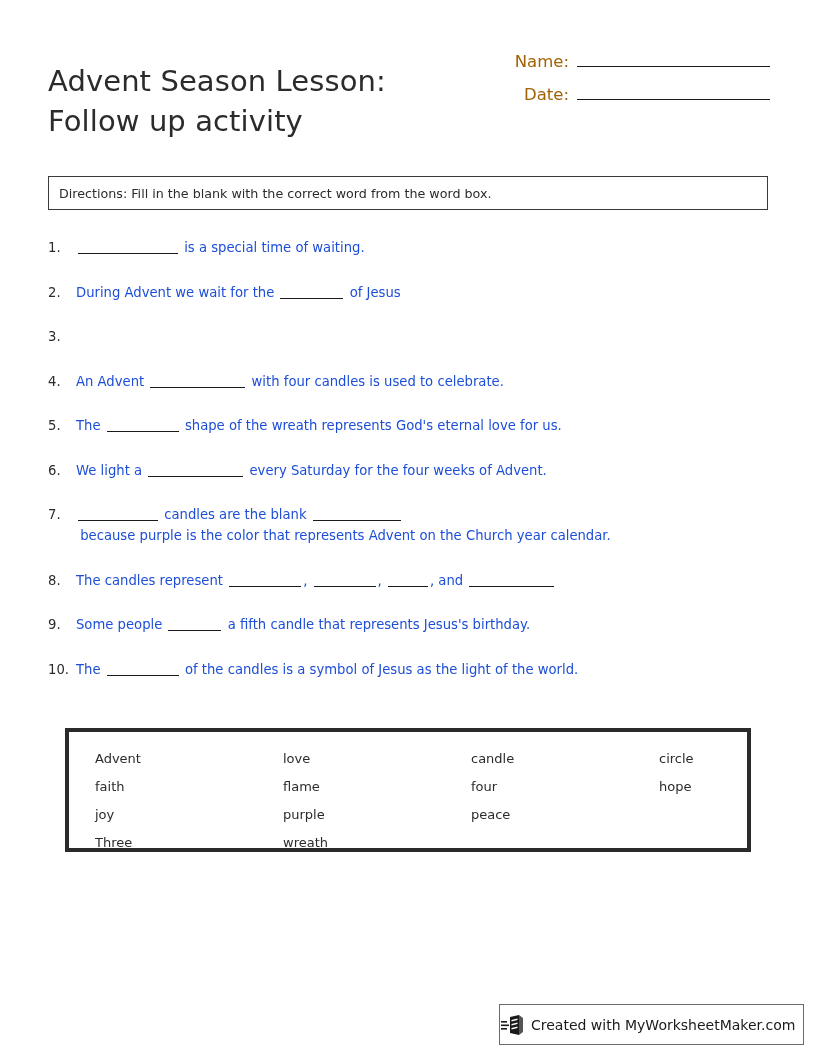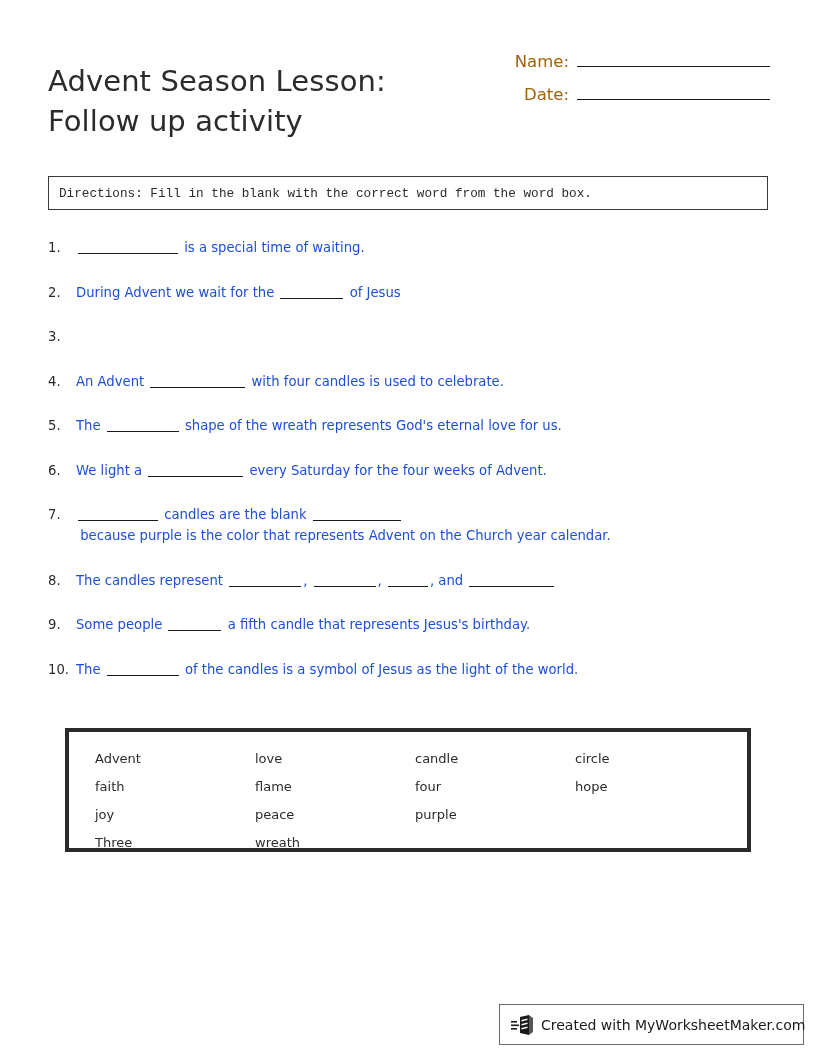--- a/index.html
+++ b/index.html
@@ -64,21 +64,20 @@
   .directions {
     position: absolute;
     left: 48px;
     top: 176px;
     width: 720px;
     height: 34px;
     border: 1.3px solid #3a3a3a;
     box-sizing: border-box;
     display: flex;
     align-items: center;
-    font-family: Liberation Mono, monospace;
   }
   .directions-text {
     padding-left: 10px;
     font-size: 12.7px;
     color: #2b2b2b;
   }
 
   
   .questions {
     position: absolute;
@@ -131,20 +130,21 @@
     width: 100%;
     height: 100%;
     box-sizing: border-box;
     border: 1px solid #2a2a2a;
     background: #ffffff;
     padding: 13px 0 0 0;
   }
   .word-row {
     display: flex;
     height: 28px;
+    gap: 28px;
   }
   .word-cell {
     width: 160px;
     flex: 0 0 160px;
     font-size: 13px;
     color: #2b2b2b;
     line-height: 28px;
   }
   .word-row .word-cell:first-child { padding-left: 26px; }
 
@@ -153,21 +153,20 @@
     position: absolute;
     left: 499px;
     top: 1004px;
     width: 305px;
     height: 41px;
     box-sizing: border-box;
     border: 1.2px solid #6b6b6b;
     background: #ffffff;
     display: flex;
     align-items: center;
-    padding-left: 10px;
   }
   .badge-logo {
     width: 26px;
     height: 26px;
     flex: 0 0 26px;
     position: relative;
   }
   .badge-text {
     font-size: 14px;
     color: #1a1a1a;
@@ -251,22 +250,22 @@
         <div class="word-cell">circle</div>
       </div>
       <div class="word-row">
         <div class="word-cell">faith</div>
         <div class="word-cell">flame</div>
         <div class="word-cell">four</div>
         <div class="word-cell">hope</div>
       </div>
       <div class="word-row">
         <div class="word-cell">joy</div>
+        <div class="word-cell">purple</div>
         <div class="word-cell">peace</div>
-        <div class="word-cell">purple</div>
       </div>
       <div class="word-row">
         <div class="word-cell">Three</div>
         <div class="word-cell">wreath</div>
         <div class="word-cell"></div>
         <div class="word-cell"></div>
       </div>
     </div>
 </div>
 

